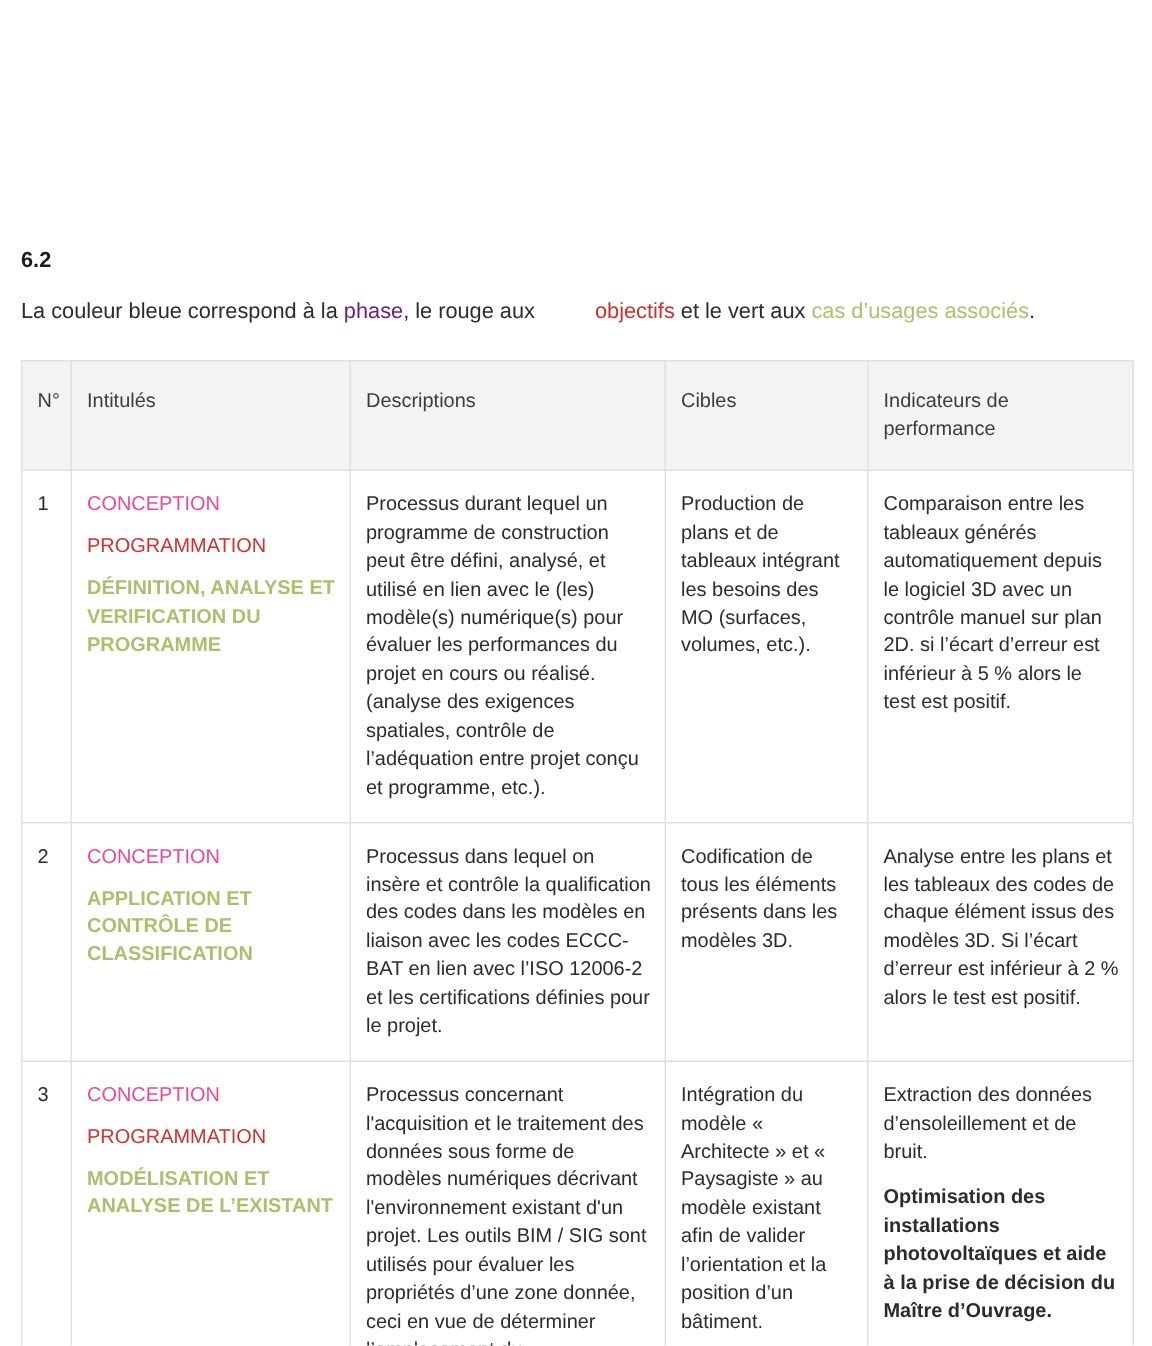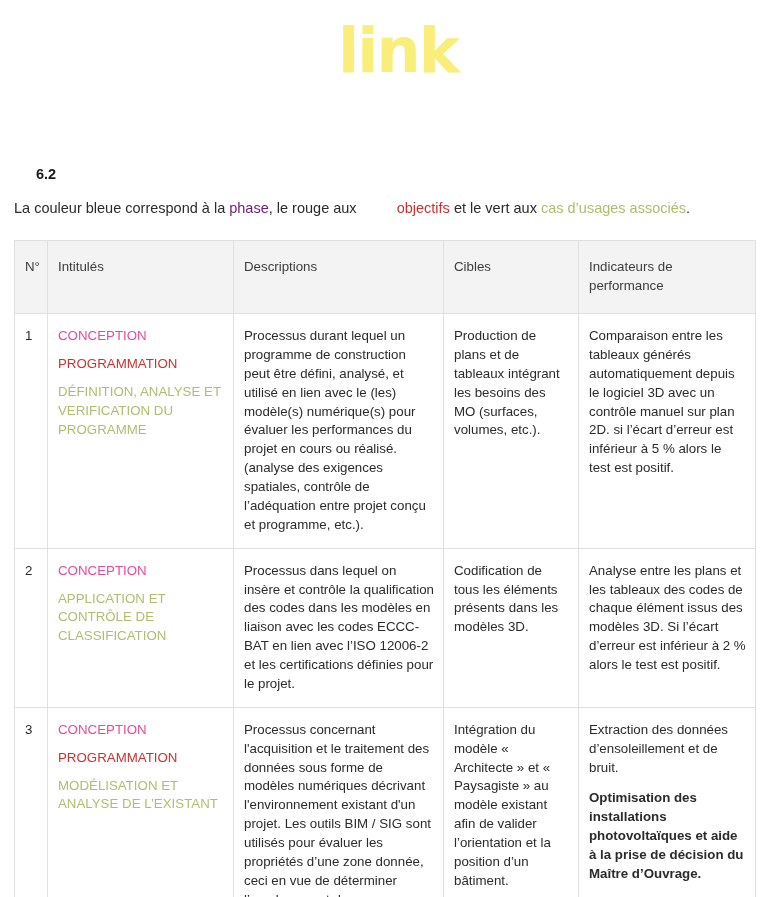--- a/index.html
+++ b/index.html
@@ -52,21 +52,20 @@
   }
 
   
   .section-heading {
     display: flex;
     align-items: baseline;
     margin: 26px 16px 0 14px;
     font-size: 14.5px;
     font-weight: 700;
     color: #1a1a1a;
-    text-align: center;
   }
   .section-number {
     width: 64px;
     flex: 0 0 64px;
   }
   .section-title { }
 
   
   .legend {
     margin: 16px 0 0 14px;
@@ -120,30 +119,30 @@
   .title-phase {
     color: #ec4899;
     margin-bottom: 9px;
   }
   .title-objectif {
     color: #d0302f;
     margin-bottom: 9px;
   }
   .title-usecase {
     color: #b0bd6f;
+    font-weight: bold;
   }
   .para { margin: 0; }
   .para + .para { margin-top: 12px; font-weight: bold; }
 </style>
 </head>
 <body>
 
 <div class="logo-wrap">
   <div class="logo">
-    <div class="logo-line logo-link">link</div>
   </div>
 </div>
 
 <div class="section-heading">
   <span class="section-number">6.2</span>
 </div>
 
 <p class="legend">
   <span>La couleur bleue correspond à la </span><span class="c-blue">phase</span><span>, le rouge aux </span><span class="c-red">objectifs</span><span> et le vert aux </span><span class="c-green">cas d’usages associés</span><span>.</span>
 </p>

